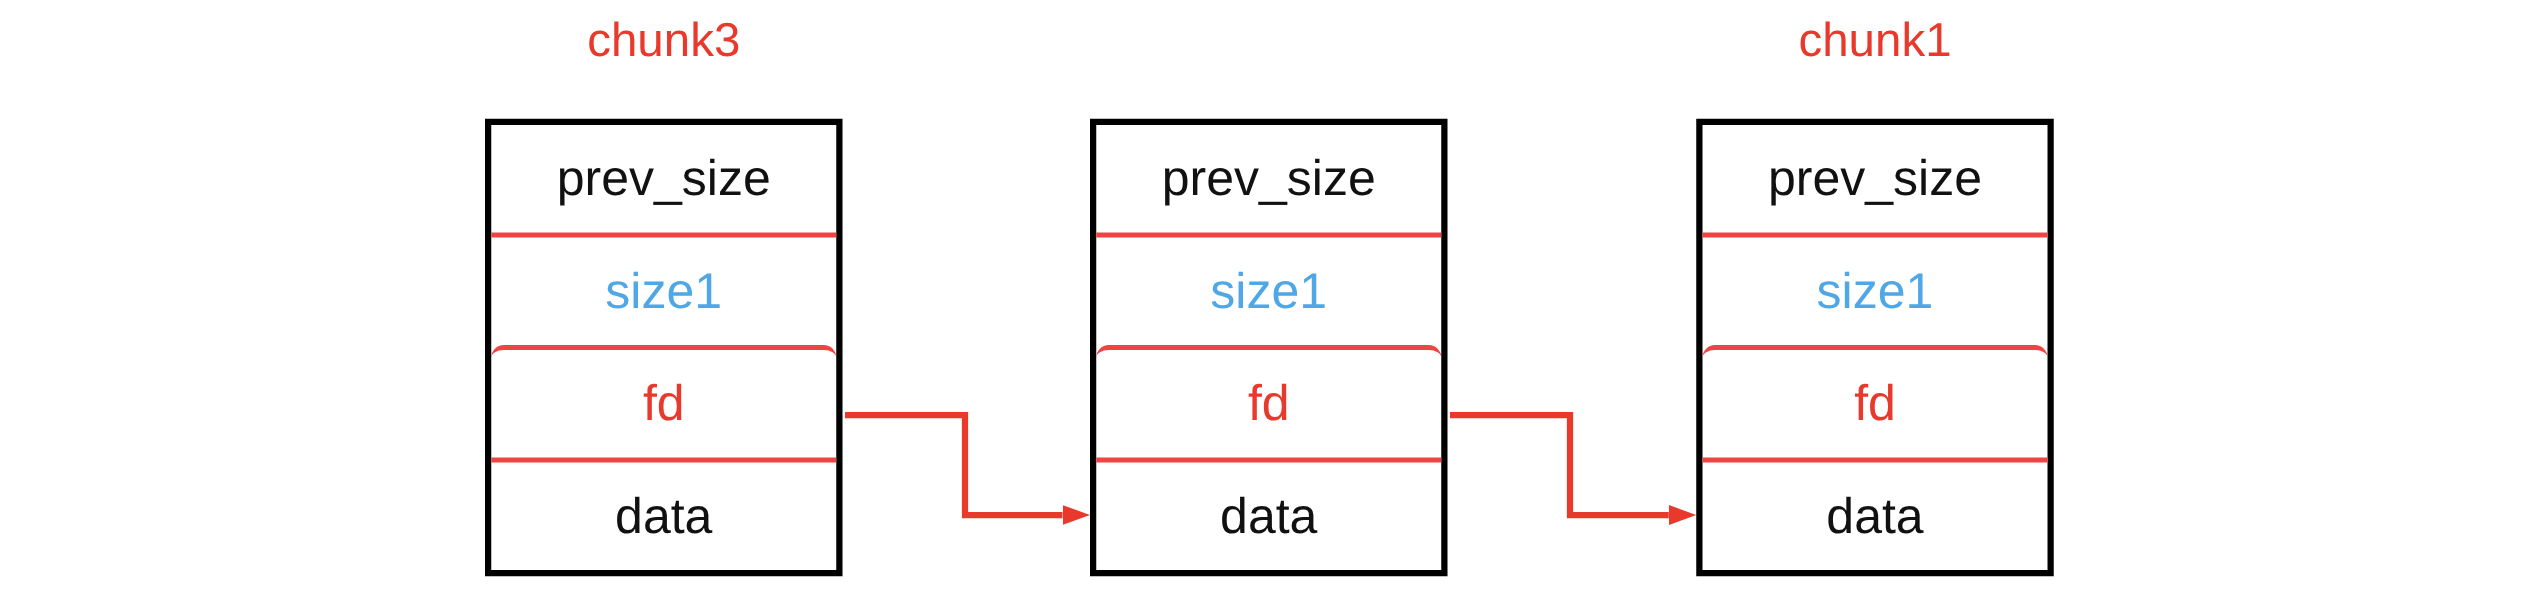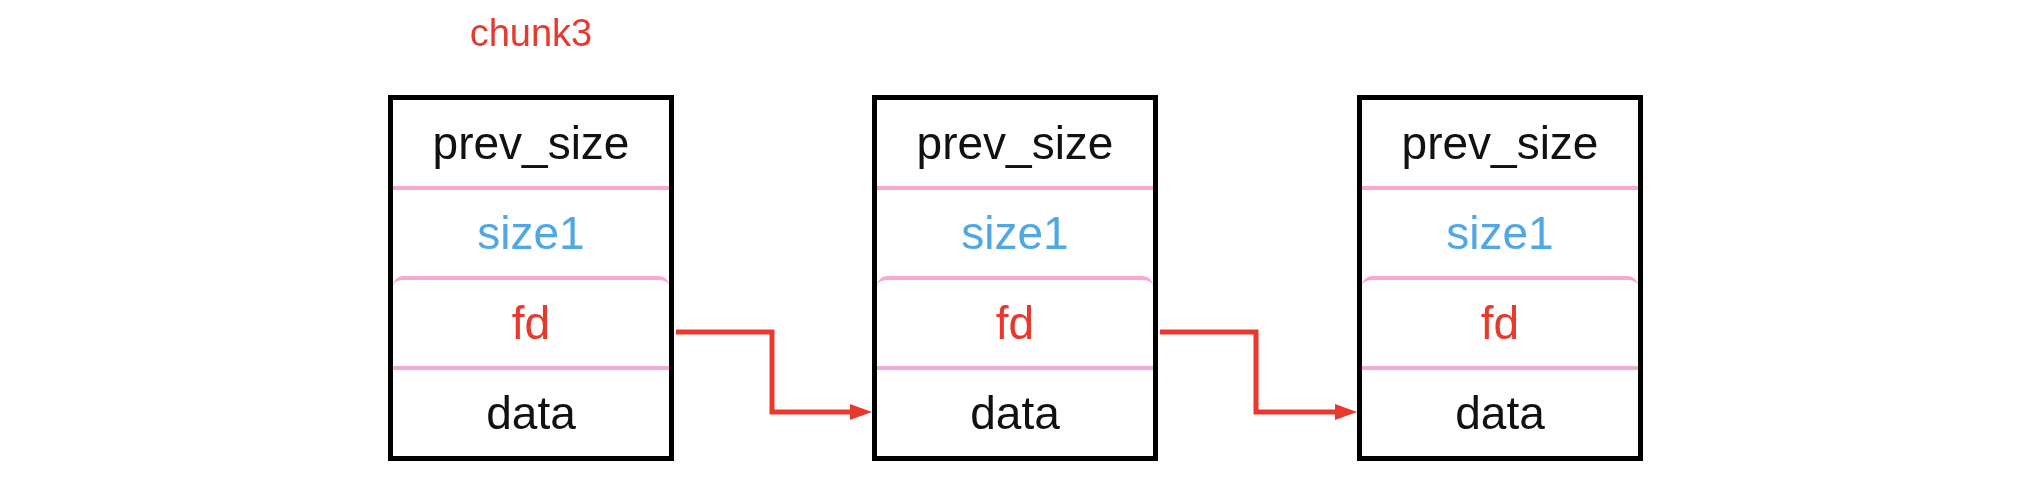--- a/index.html
+++ b/index.html
@@ -47,24 +47,24 @@
     border: 5px solid #000000;
     display: flex;
     flex-direction: column;
     background: #ffffff;
   }
   .chunk-row {
     flex: 1 1 0;
     display: flex;
     align-items: center;
     justify-content: center;
-    font-size: 46px;
+    font-size: 40px;
     color: var(--ink, #111111);
   }
-  .chunk-row + .chunk-row { border-top: 4px solid #f9a8d4; }
+  .chunk-row + .chunk-row { border-top: 4px solid #ef4444; }
   .chunk-row[data-color="blue"] { color: var(--blue, #4fa8e5); }
   .chunk-row[data-color="red"]  { color: var(--red, #e8392c); border-radius: 10px; }
   .chunk-row[data-color="ink"]  { color: var(--ink, #111111); }
   .c3 { left: 388px; }
   .c2 { left: 872px; }
   .c1 { left: 1357px; }
 </style>
 </head>
 <body>
 
@@ -93,20 +93,21 @@
   <div class="chunk c2">
     <div class="chunk-box">
       <div class="chunk-row" data-color="ink">prev_size</div>
       <div class="chunk-row" data-color="blue">size1</div>
       <div class="chunk-row" data-color="red">fd</div>
       <div class="chunk-row" data-color="ink">data</div>
     </div>
   </div>
 
   <div class="chunk c1">
+    <div class="chunk-title">chunk1</div>
     <div class="chunk-box">
       <div class="chunk-row" data-color="ink">prev_size</div>
       <div class="chunk-row" data-color="blue">size1</div>
       <div class="chunk-row" data-color="red">fd</div>
       <div class="chunk-row" data-color="ink">data</div>
     </div>
   </div>
 
 </div>
 

